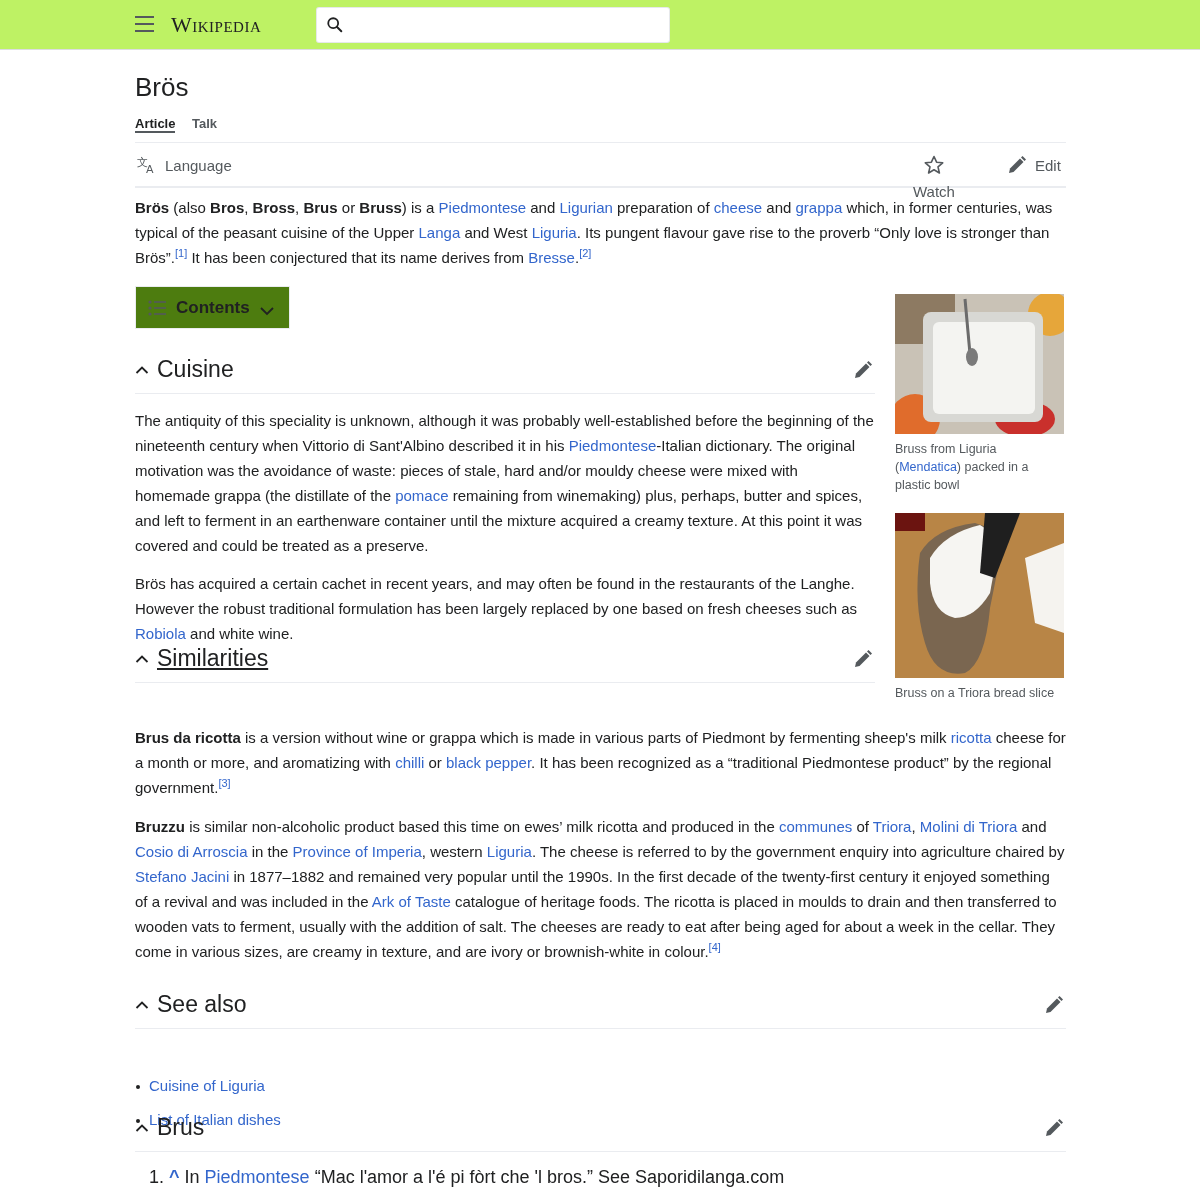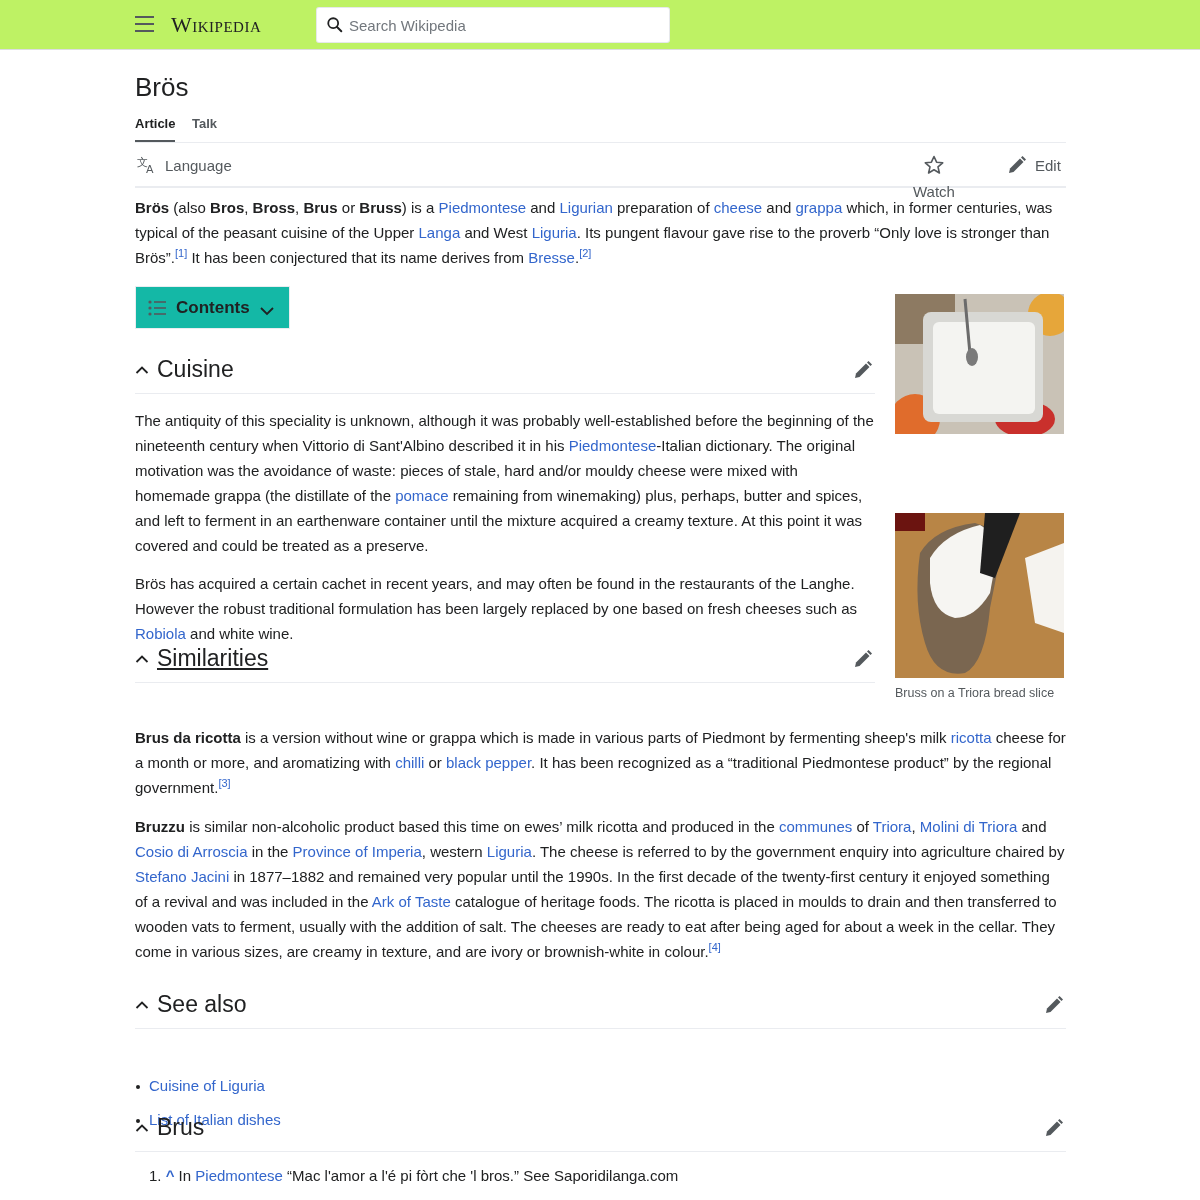--- a/index.html
+++ b/index.html
@@ -12,66 +12,65 @@
   .hamburger span { display: block; height: 2px; background: #54595d; margin-bottom: 5px; }
   .logo { position: absolute; left: 171px; top: 12px; font-family: "Liberation Serif", "DejaVu Serif", serif; font-size: 22px; letter-spacing: 0.5px; color: #202122; font-variant: small-caps; }
   .search { position: absolute; left: 317px; top: 8px; width: 352px; height: 34px; background: #fff; border-radius: 2px; box-shadow: 0 0 0 1px #e6e8eb; cursor: text; }
   .search-icon { position: absolute; left: 9px; top: 8px; width: 18px; height: 18px; }
   .search input { position: absolute; left: 32px; top: 0; height: 34px; width: 310px; border: none; outline: none; font-size: 15px; font-family: "Liberation Sans", sans-serif; color: #202122; background: transparent; }
   .search input::placeholder { color: #72777d; }
 
   .page { position: absolute; left: 135px; top: 50px; width: 931px; }
   .title { position: absolute; top: 22px; left: 0; font-size: 26px; font-weight: normal; color: #202122; font-family: "Liberation Sans", sans-serif; }
   .tabs { position: absolute; top: 66px; left: 0; width: 931px; height: 27px; border-bottom: 1px solid #eaecf0; }
-  .tab { position: absolute; top: 0; font-size: 13px; font-weight: bold; color: #54595d; padding-bottom: 9px; cursor: pointer; }
+  .tab { position: absolute; top: 0; font-size: 13px; font-weight: bold; color: #54595d; cursor: pointer; }
   .tab.active { color: #202122; border-bottom: 2px solid #54595d; }
   .actions { position: absolute; top: 93px; left: 0; width: 931px; height: 45px; border-bottom: 2px solid #eaecf0; }
   .action { position: absolute; top: 12px; font-size: 15px; color: #54595d; cursor: pointer; display: flex; align-items: center; gap: 8px; }
   .action svg { display: block; }
 
   .body-text { font-size: 15px; line-height: 25px; color: #202122; }
   .lead { position: absolute; top: 145px; left: 0; width: 931px; }
   sup { font-size: 11px; line-height: 0; vertical-align: super; color: #3366cc; }
 
-  .toc { position: absolute; top: 236px; left: 0; width: 155px; height: 43px; background: #14b8a6; border: 1px solid #eaecf0; display: flex; align-items: center; padding-left: 12px; gap: 10px; cursor: pointer; }
+  .toc { position: absolute; top: 236px; left: 0; width: 155px; height: 43px; background: #4d7c0f; border: 1px solid #eaecf0; display: flex; align-items: center; padding-left: 12px; gap: 10px; cursor: pointer; }
   .toc-label { font-size: 17px; font-weight: bold; color: #202122; }
 
   .section-head { position: absolute; left: 0; height: 48px; border-bottom: 1px solid #eaecf0; display: flex; align-items: center; cursor: pointer; }
   .chev { width: 14px; height: 14px; margin-right: 8px; }
   .section-title { font-size: 23px; color: #202122; font-weight: normal; }
   .edit-pencil { position: absolute; right: 2px; top: 14px; cursor: pointer; }
 
   .para { position: absolute; left: 0; }
 
   .thumb { position: absolute; left: 760px; width: 170px; }
   .thumb-img { width: 169px; display: block; border: none; }
   .caption { font-size: 12.5px; line-height: 18px; color: #54595d; margin-top: 6px; }
 
   ul.see { position: absolute; left: 0; list-style: none; }
   ul.see li { font-size: 15px; height: 34px; line-height: 24px; position: relative; padding-left: 14px; }
   ul.see li::before { content: ""; position: absolute; left: 1px; top: 11px; width: 4px; height: 4px; border-radius: 50%; background: #202122; }
 
-  .note { position: absolute; left: 14px; font-size: 15px; color: #202122; }
+  .note { position: absolute; left: 14px; font-size: 18px; color: #202122; }
 </style>
 </head>
 <body>
 
 <div class="topbar">
   <div class="hamburger">
     <span></span>
       <span></span>
       <span></span>
   </div>
   <div class="logo">Wikipedia</div>
   <div class="search">
     <svg class="search-icon" viewBox="0 0 20 20">
         <circle cx="8" cy="8" r="5.5" fill="none" stroke="#202122" stroke-width="2"></circle>
         <line x1="12" y1="12" x2="17" y2="17" stroke="#202122" stroke-width="2.2" stroke-linecap="round"></line>
       </svg>
-    <input type="text" placeholder="Search Wikipedia" style="">
   </div>
 </div>
 
 <div class="page">
   <h1 class="title">Brös</h1>
 
   <div class="tabs">
     <div class="tab active" style="left:0;">Article</div>
     <div class="tab" style="left:57px;">Talk</div>
   </div>
@@ -121,20 +120,21 @@
       <rect width="169" height="140" fill="#c9c2b6"></rect>
       <rect x="0" y="0" width="60" height="50" fill="#8d7a62"></rect>
       <circle cx="155" cy="20" r="22" fill="#e6a63a"></circle>
       <circle cx="20" cy="125" r="25" fill="#e06c2c"></circle>
       <ellipse cx="130" cy="125" rx="30" ry="18" fill="#c9302c"></ellipse>
       <rect x="28" y="18" width="120" height="110" rx="8" fill="#d8d8d4"></rect>
       <rect x="38" y="28" width="102" height="92" rx="6" fill="#f4f4f1"></rect>
       <path d="M70 5 L75 60" stroke="#6b6b6b" stroke-width="3"></path>
       <ellipse cx="77" cy="63" rx="6" ry="9" fill="#7a7a7a"></ellipse>
     </svg>
+    <div class="caption"><span>Bruss from Liguria (</span><a>Mendatica</a><span>) packed in a plastic bowl</span></div>
   </div>
 
   <div class="thumb" style="top:463px;">
     <svg class="thumb-img" width="169" height="165" viewBox="0 0 169 165">
       <rect width="169" height="165" fill="#b88546"></rect>
       <rect x="0" y="0" width="30" height="18" fill="#6b1410"></rect>
       <path d="M130 45 L169 30 L169 120 L140 110 Z" fill="#f5f3ef"></path>
       <path d="M25 40 Q40 15 80 10 L110 20 L95 95 Q90 150 70 160 Q40 165 30 130 Q18 90 25 40 Z" fill="#7a6650"></path>
       <path d="M35 45 Q50 20 85 12 L105 25 L95 80 Q80 105 60 105 Q38 100 35 70 Z" fill="#f6f5f2"></path>
       <path d="M90 0 L125 0 L100 65 L85 60 Z" fill="#1f1f1f"></path>

